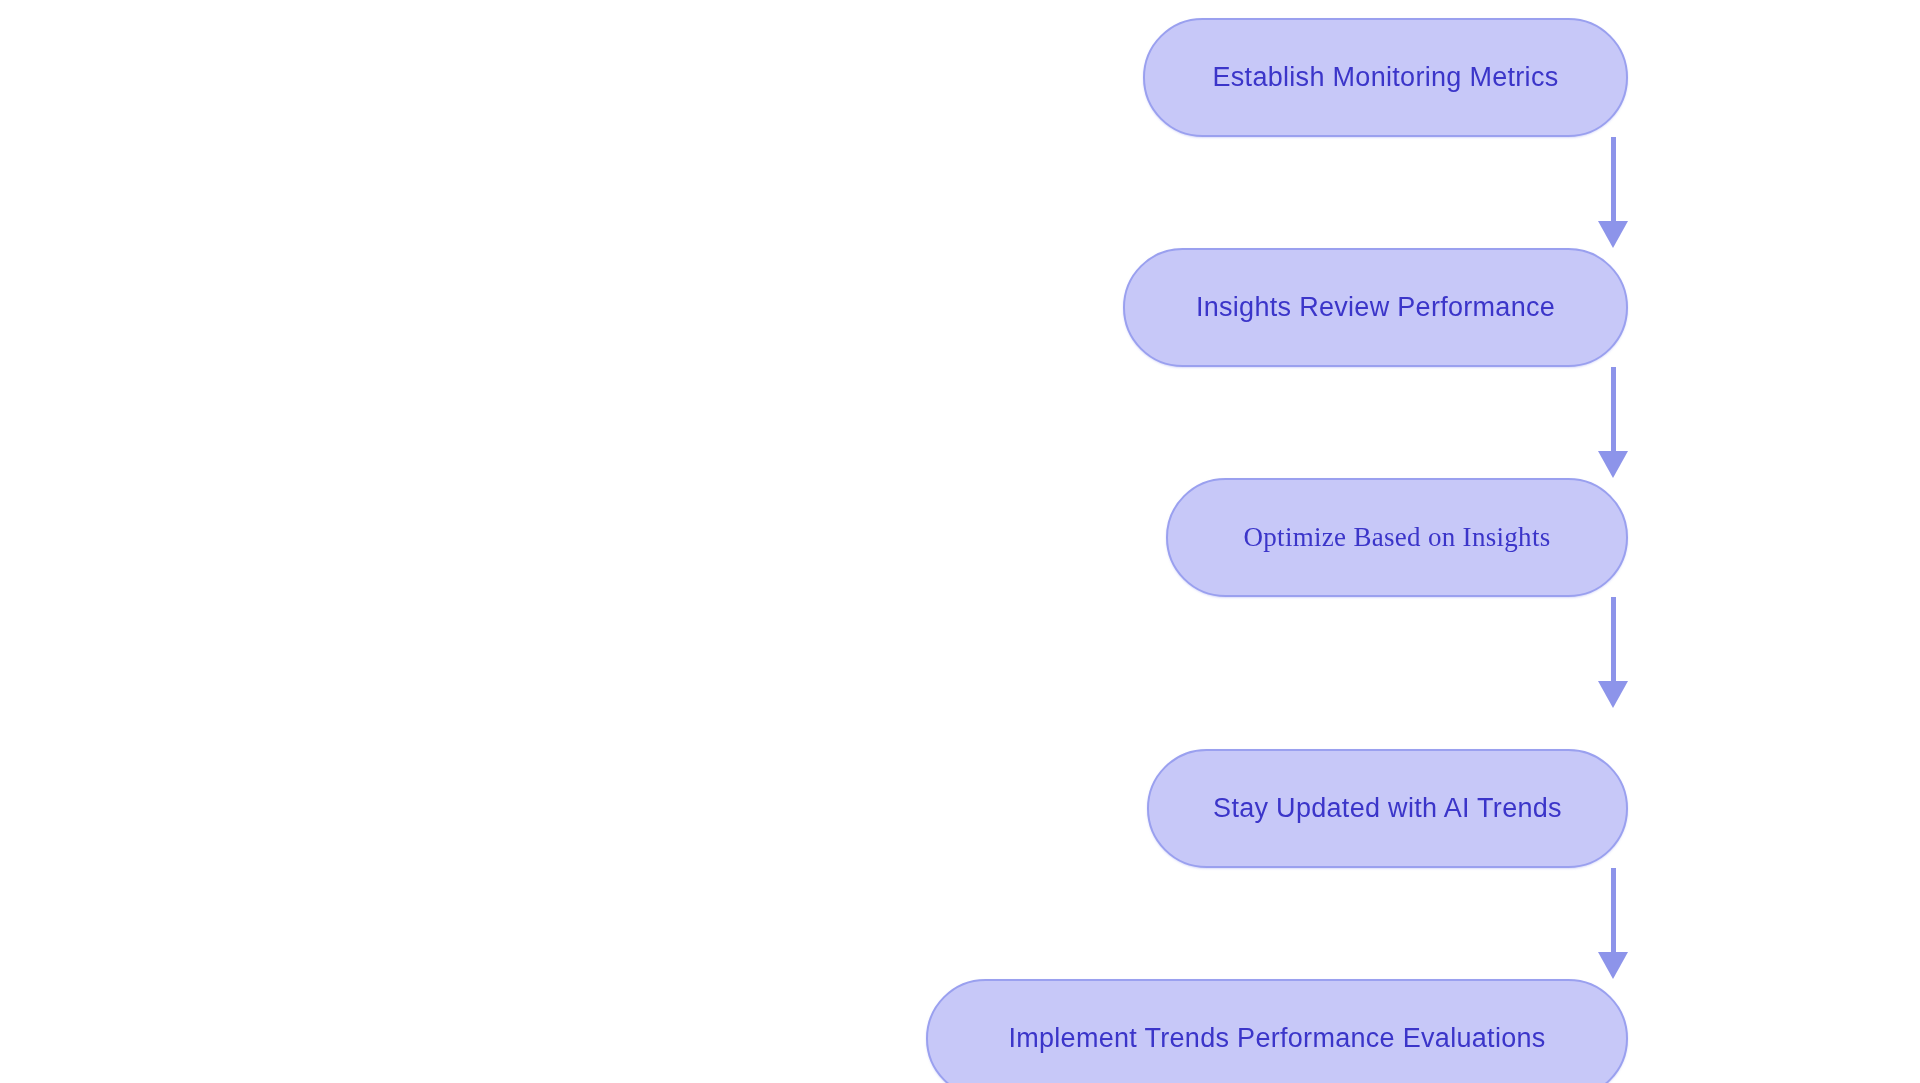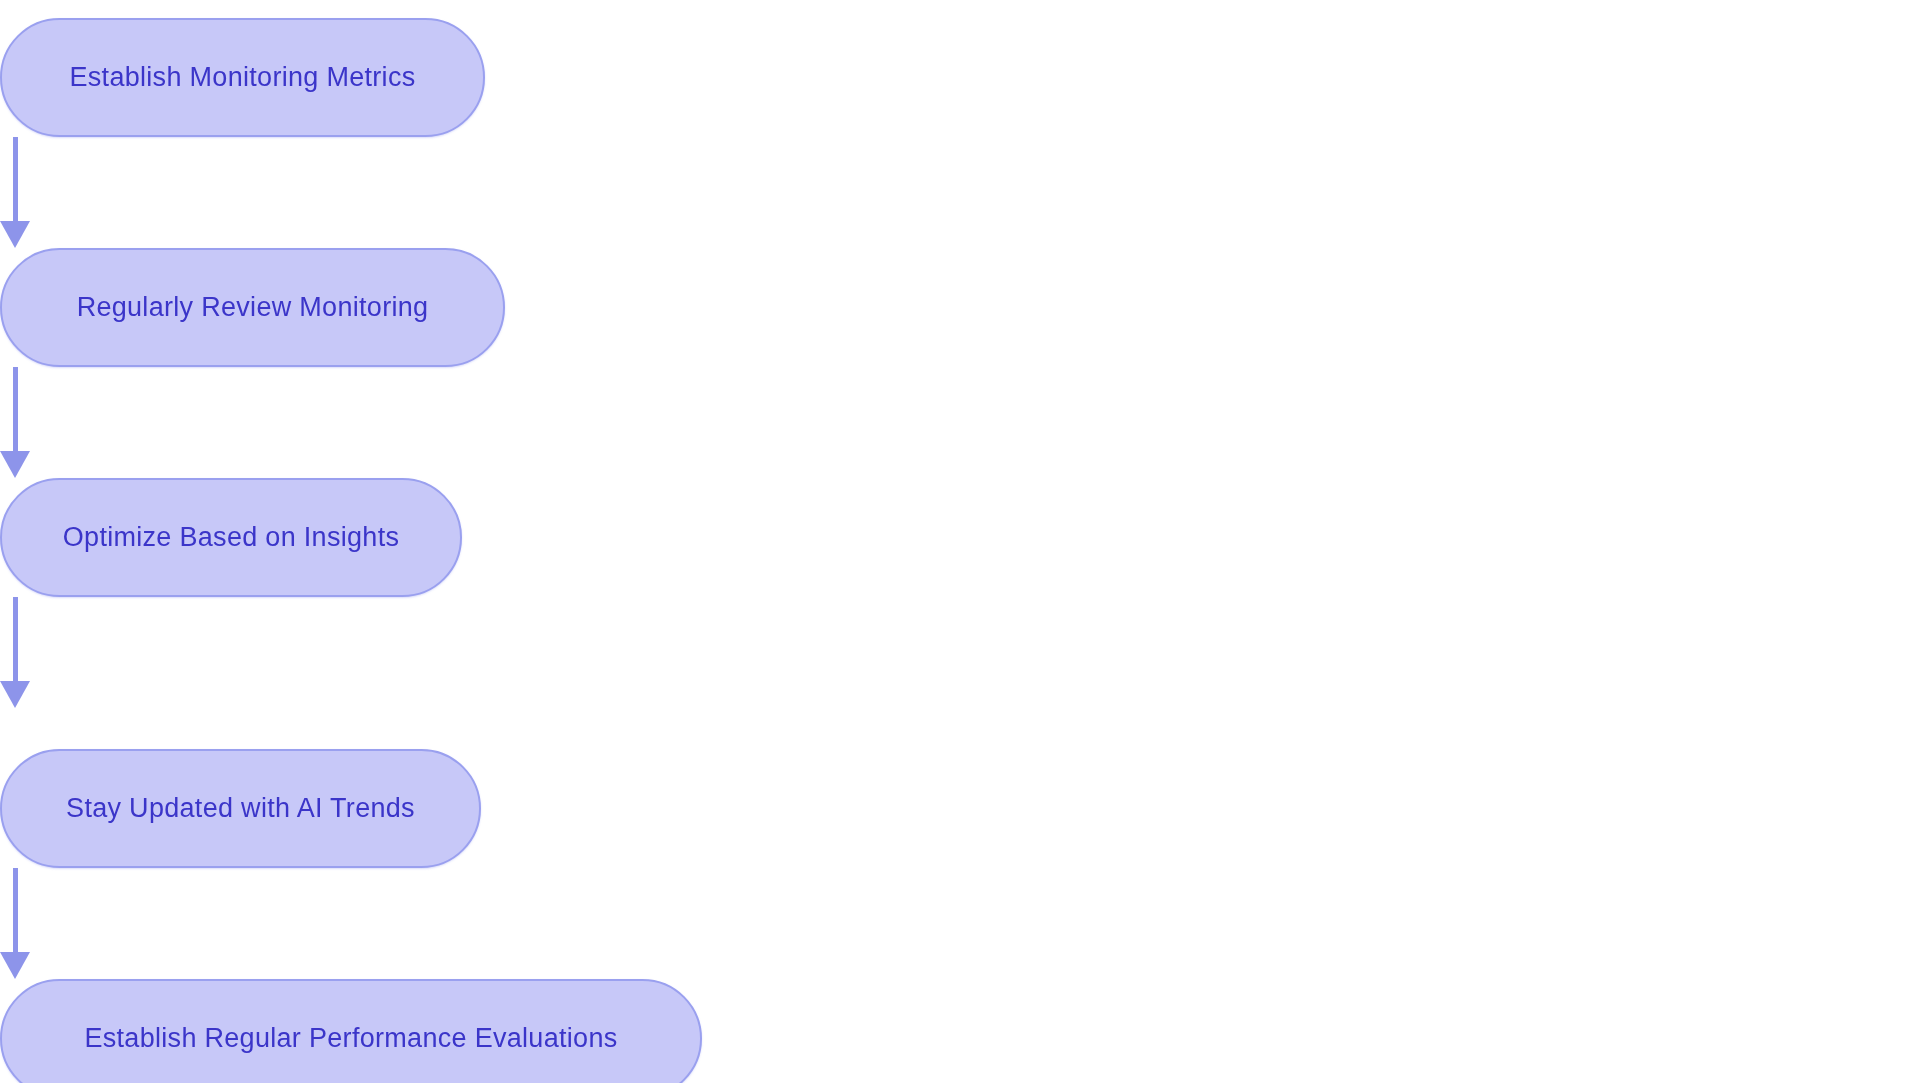--- a/index.html
+++ b/index.html
@@ -7,21 +7,21 @@
     --node-border:#9aa0ef;
     --arrow:#8d94ea;
     --text:#3b35c9;
     --bg:#ffffff;
   }
   *{margin:0;padding:0;box-sizing:border-box;}
   html,body{width:1920px;height:1083px;background:var(--bg);overflow:hidden;}
   body{font-family:"Liberation Sans","DejaVu Sans",sans-serif;}
   .canvas{
     width:1628px;height:1083px;
-    display:flex;flex-direction:column;align-items:flex-start;
+    display:flex;flex-direction:column;align-items:flex-end;
     padding-top:18px;
   }
   .node{
     height:119px;
     border:2px solid var(--node-border);
     background:var(--node-fill);
     border-radius:60px;
     display:flex;align-items:center;justify-content:center;
     flex:0 0 auto;
     box-shadow:0 1px 2px rgba(150,155,240,0.35);
@@ -29,21 +29,21 @@
   .node-label{
     color:var(--text);
     font-size:27px;
     font-weight:500;
     letter-spacing:0.3px;
     white-space:nowrap;
     text-align:center;
   }
   .n1{width:485px;}
   .n2{width:505px;}
-  .n3{width:462px;}
+  .n3{width:462px;font-family:Liberation Serif, serif;}
   .n4{width:481px;margin-top:41px;}
   .n5{width:702px;}
   .connector{
     height:111px;
     display:flex;flex-direction:column;align-items:center;
     flex:0 0 auto;
   }
   .connector .line{
     width:5px;
     flex:1 1 auto;
@@ -64,21 +64,21 @@
   <div class="node n1">
     <span class="node-label">Establish Monitoring Metrics</span>
   </div>
 
   <div class="connector">
     <div class="line"></div>
     <div class="head"></div>
   </div>
 
   <div class="node n2">
-    <span class="node-label">Regularly Review Monitoring</span>
+    <span class="node-label">Insights Review Performance</span>
   </div>
 
   <div class="connector">
     <div class="line"></div>
     <div class="head"></div>
   </div>
 
   <div class="node n3">
     <span class="node-label">Optimize Based on Insights</span>
   </div>
@@ -91,16 +91,16 @@
   <div class="node n4">
     <span class="node-label">Stay Updated with AI Trends</span>
   </div>
 
   <div class="connector">
     <div class="line"></div>
     <div class="head"></div>
   </div>
 
   <div class="node n5">
-    <span class="node-label">Establish Regular Performance Evaluations</span>
+    <span class="node-label">Implement Trends Performance Evaluations</span>
   </div>
 
 </div>
 
 </body></html>

